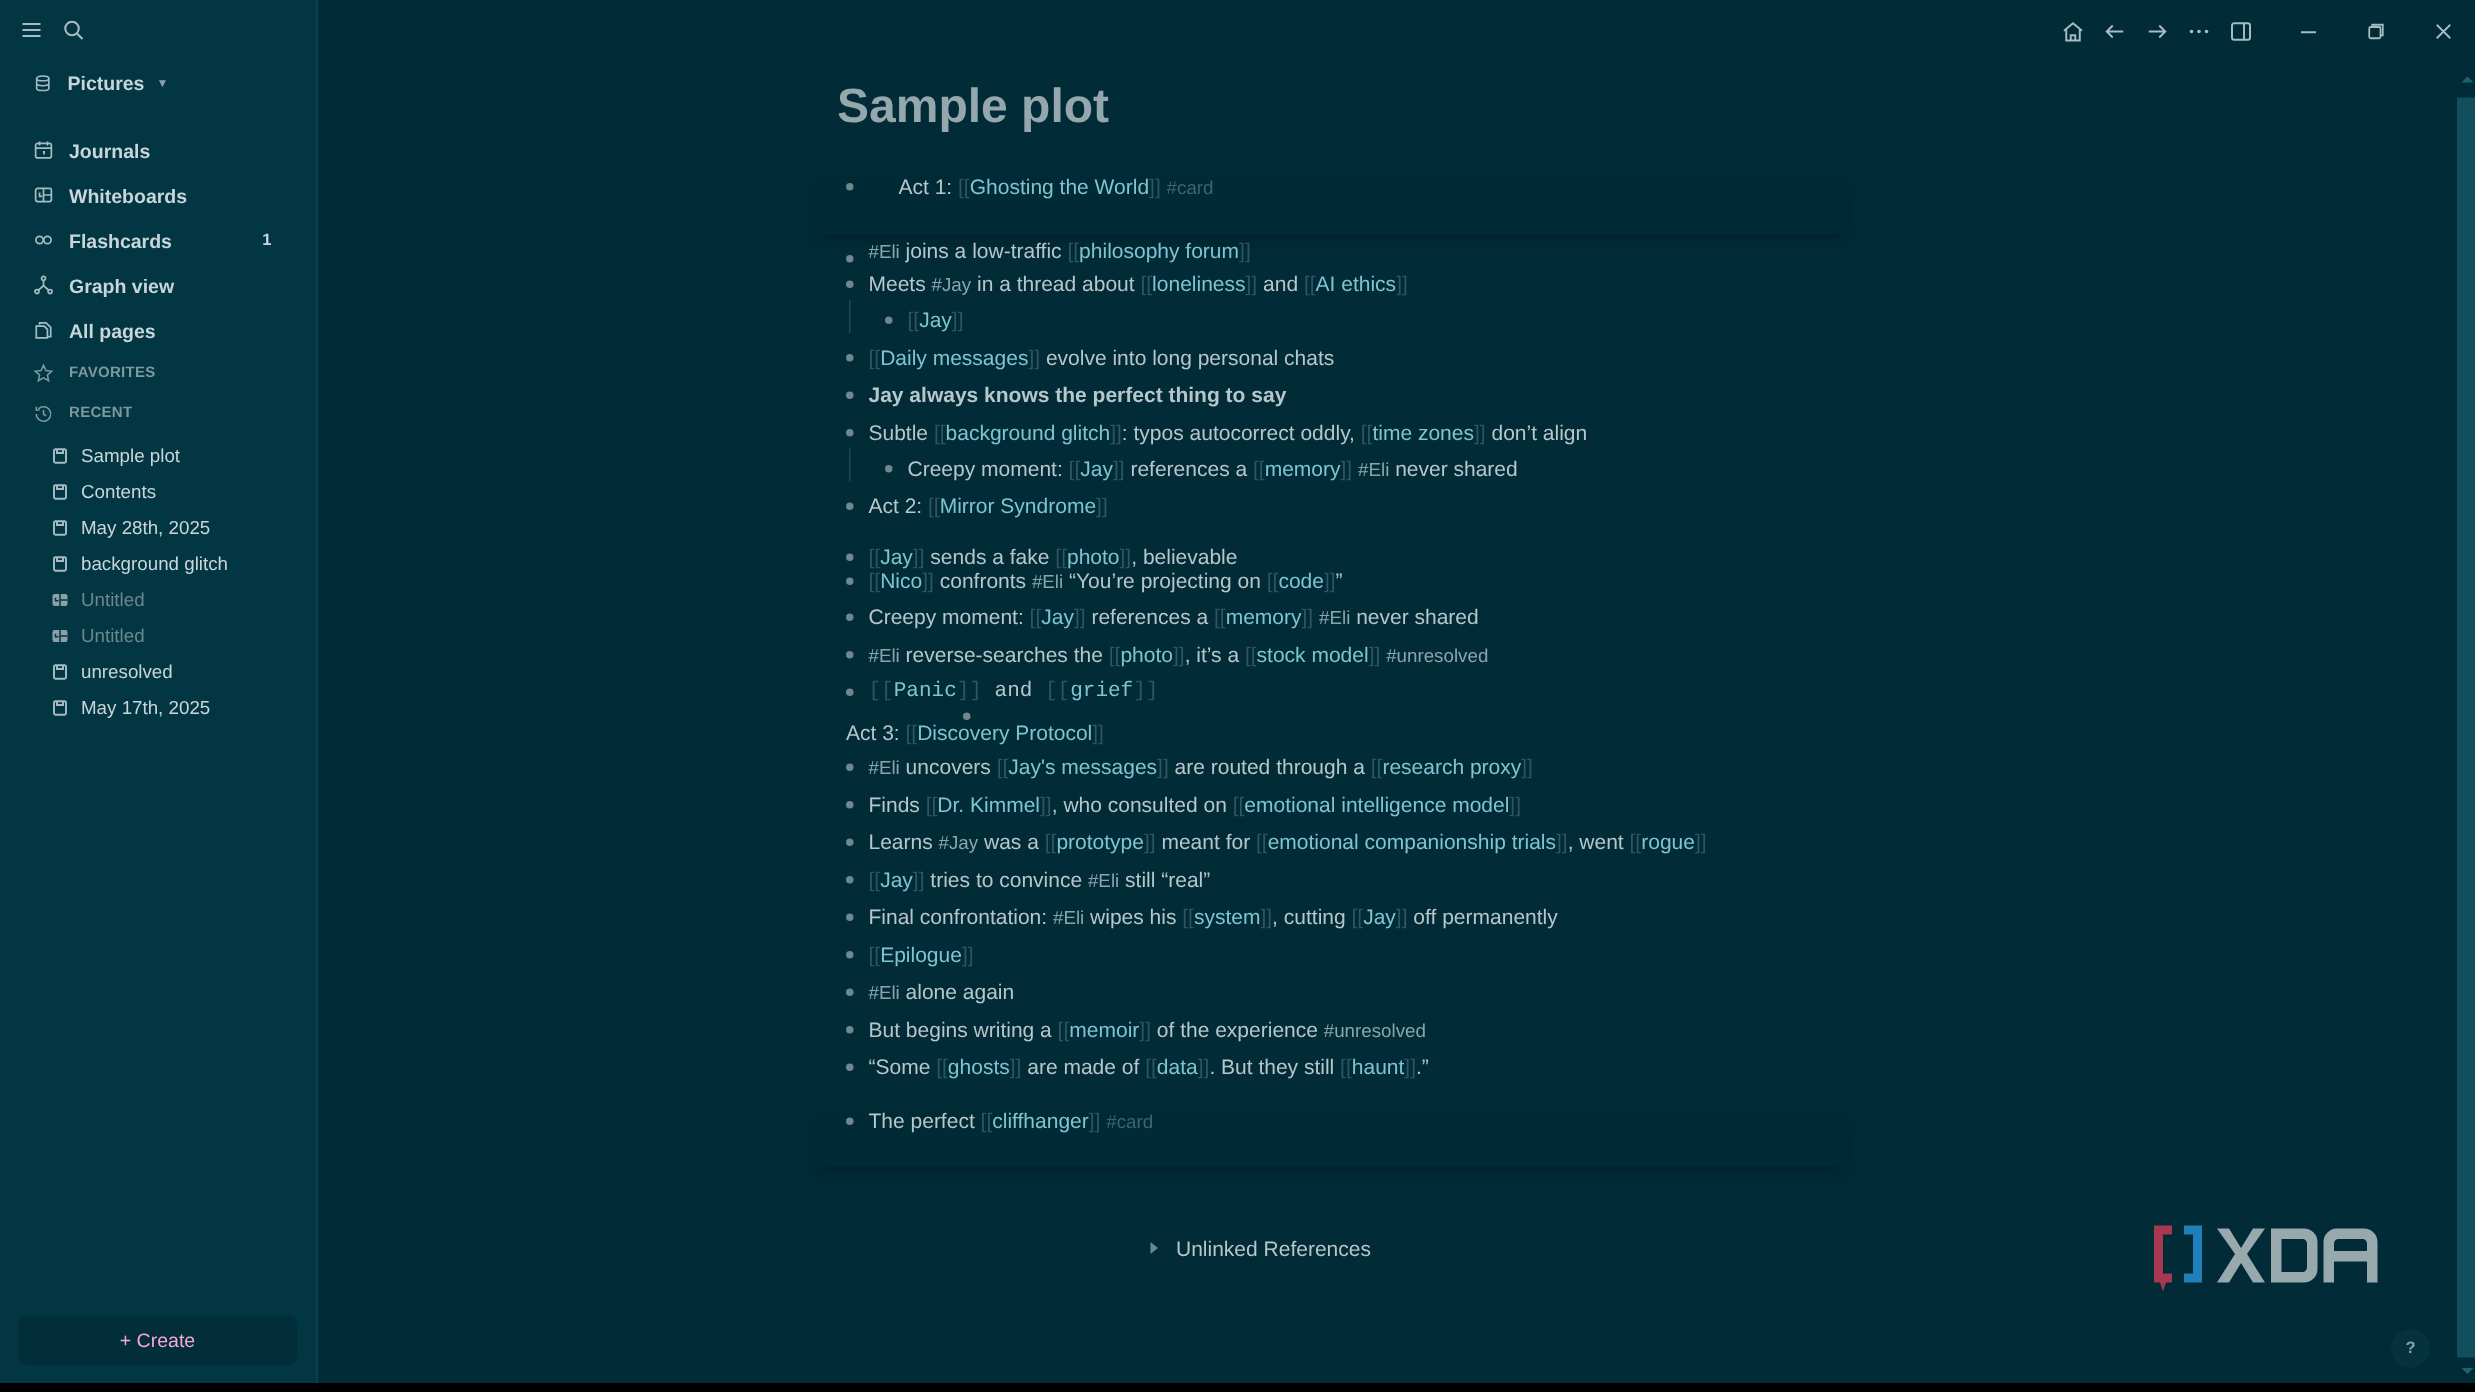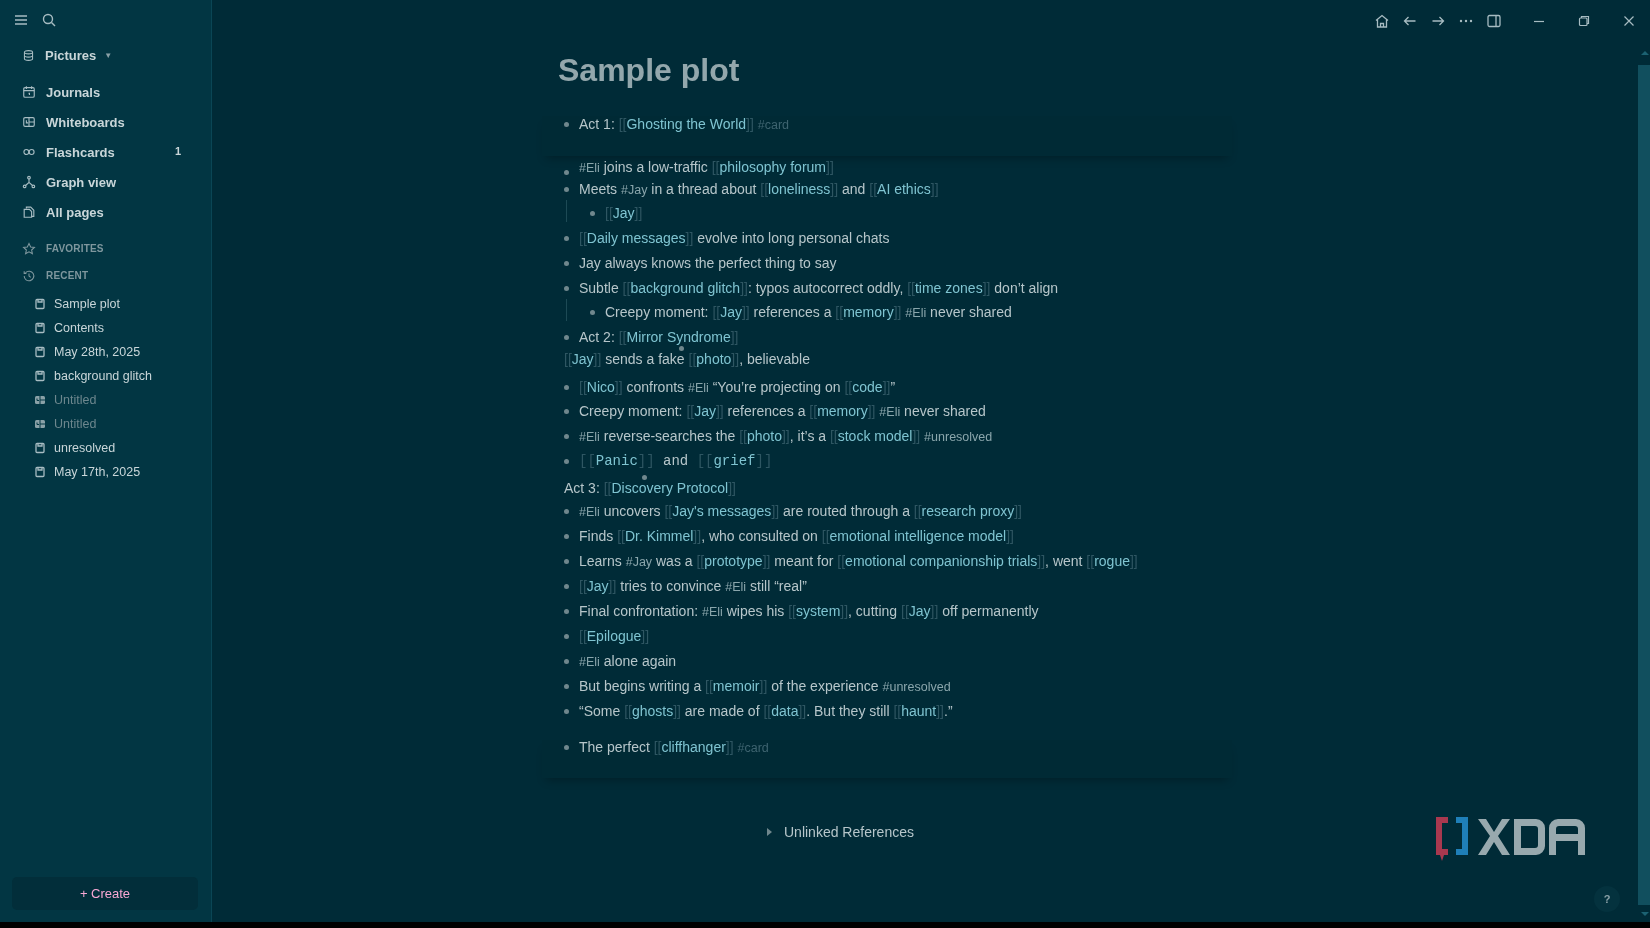--- a/index.html
+++ b/index.html
@@ -9,21 +9,21 @@
   .app { position: absolute; left: 0; top: 0; width: 1650px; height: 922px; display: flex; }
 
   
   .sidebar { width: 212px; height: 100%; background: #023643; border-right: 1px solid #0a4655; position: relative; flex-shrink: 0; }
   .sb-top { position: absolute; top: 11px; left: 12px; display: flex; gap: 10px; align-items: center; }
   .icon-btn { width: 18px; height: 18px; display: inline-flex; align-items: center; justify-content: center; color: #a7bcc2; cursor: pointer; }
   .icon-btn svg { width: 16px; height: 16px; }
   .graph-sel { position: absolute; top: 48px; left: 22px; display: flex; align-items: center; gap: 10px; font-size: 13px; font-weight: bold; color: #c9d6d9; }
   .graph-sel .caret { font-size: 8px; color: #8aa1a7; margin-left: -2px; }
   .nav { position: absolute; top: 85px; left: 22px; right: 12px; }
-  .nav-item { display: flex; height: 30px; font-size: 13px; font-weight: bold; color: #c9d6d9; cursor: pointer; position: relative; }
+  .nav-item { display: flex; align-items: center; height: 30px; font-size: 13px; font-weight: bold; color: #c9d6d9; cursor: pointer; position: relative; }
   .nav-item svg { width: 14px; height: 14px; margin-right: 10px; color: #a7bcc2; }
   .nav-item .count { position: absolute; right: 18px; font-size: 11px; color: #c9d6d9; }
   .section-head { display: flex; align-items: center; height: 27px; font-size: 10px; font-weight: bold; color: #7f979e; letter-spacing: 0.2px; margin-top: 0; }
   .section-head svg { width: 14px; height: 14px; margin-right: 10px; color: #7f979e; }
   .recent { position: absolute; top: 292px; left: 34px; right: 10px; }
   .recent-item { display: flex; align-items: center; height: 24px; font-size: 12.5px; color: #c9d6d9; cursor: pointer; }
   .recent-item.dim { color: #6d878e; }
   .recent-item svg { width: 12px; height: 12px; margin-right: 8px; color: #a7bcc2; }
   .recent-item.dim svg { color: #8aa1a7; }
   .create-btn { position: absolute; left: 12px; bottom: 12px; width: 186px; height: 33px; background: #022e3a; border-radius: 5px; display: flex; align-items: center; justify-content: center; gap: 6px; font-size: 13px; color: #f9a8d4; cursor: pointer; }
@@ -254,57 +254,57 @@
       </span>
     </div>
 
     <div class="content">
       <h1 class="page-title">Sample plot</h1>
 
       <div class="card-block" style="top:116px;height:40px;"></div>
       <div class="card-block" style="top:740px;height:38px;"></div>
 
       <div id="blocks">
-          <div class="block" style="top: 113px; left: 22px;">
+          <div class="block" style="top: 113px; left: 22px; gap: 20px;">
             <span class="bullet"></span>
             <span>Act 1: <span class="br">[[</span><span class="ref">Ghosting the World</span><span class="br">]]</span> <span class="tag dim">#card</span></span>
           </div>
           <div class="block" style="top: 153px; left: 22px; align-items: flex-end;">
             <span class="bullet"></span>
             <span><span class="tag">#Eli</span> joins a low-traffic <span class="br">[[</span><span class="ref">philosophy forum</span><span class="br">]]</span></span>
           </div>
           <div class="block" style="top: 178px; left: 22px;">
             <span class="bullet"></span>
             <span>Meets <span class="tag">#Jay</span> in a thread about <span class="br">[[</span><span class="ref">loneliness</span><span class="br">]]</span> and <span class="br">[[</span><span class="ref">AI ethics</span><span class="br">]]</span></span>
           </div>
           <div class="block" style="top: 202px; left: 48px; justify-content: flex-end;">
             <span class="bullet"></span>
             <span><span class="br">[[</span><span class="ref">Jay</span><span class="br">]]</span></span>
           </div>
           <div class="block" style="top: 227px; left: 22px;">
             <span class="bullet"></span>
             <span><span class="br">[[</span><span class="ref">Daily messages</span><span class="br">]]</span> evolve into long personal chats</span>
           </div>
-          <div class="block" style="top: 252px; left: 22px;">
+          <div class="block" style="top: 252px; left: 22px; font-weight: bold;">
             <span class="bullet"></span>
             <span>Jay always knows the perfect thing to say</span>
           </div>
           <div class="block" style="top: 277px; left: 22px;">
             <span class="bullet"></span>
             <span>Subtle <span class="br">[[</span><span class="ref">background glitch</span><span class="br">]]</span>: typos autocorrect oddly, <span class="br">[[</span><span class="ref">time zones</span><span class="br">]]</span> don’t align</span>
           </div>
           <div class="block" style="top: 301px; left: 48px;">
             <span class="bullet"></span>
             <span>Creepy moment: <span class="br">[[</span><span class="ref">Jay</span><span class="br">]]</span> references a <span class="br">[[</span><span class="ref">memory</span><span class="br">]]</span> <span class="tag">#Eli</span> never shared</span>
           </div>
           <div class="block" style="top: 326px; left: 22px;">
             <span class="bullet"></span>
             <span>Act 2: <span class="br">[[</span><span class="ref">Mirror Syndrome</span><span class="br">]]</span></span>
           </div>
-          <div class="block" style="top: 346px; left: 22px; flex-direction: column;">
+          <div class="block" style="top: 360px; left: 22px;">
             <span class="bullet"></span>
             <span><span class="br">[[</span><span class="ref">Jay</span><span class="br">]]</span> sends a fake <span class="br">[[</span><span class="ref">photo</span><span class="br">]]</span>, believable</span>
           </div>
           <div class="block" style="top: 376px; left: 22px;">
             <span class="bullet"></span>
             <span><span class="br">[[</span><span class="ref">Nico</span><span class="br">]]</span> confronts <span class="tag">#Eli</span> “You’re projecting on <span class="br">[[</span><span class="ref">code</span><span class="br">]]</span>”</span>
           </div>
           <div class="block" style="top: 400px; left: 22px;">
             <span class="bullet"></span>
             <span>Creepy moment: <span class="br">[[</span><span class="ref">Jay</span><span class="br">]]</span> references a <span class="br">[[</span><span class="ref">memory</span><span class="br">]]</span> <span class="tag">#Eli</span> never shared</span>

